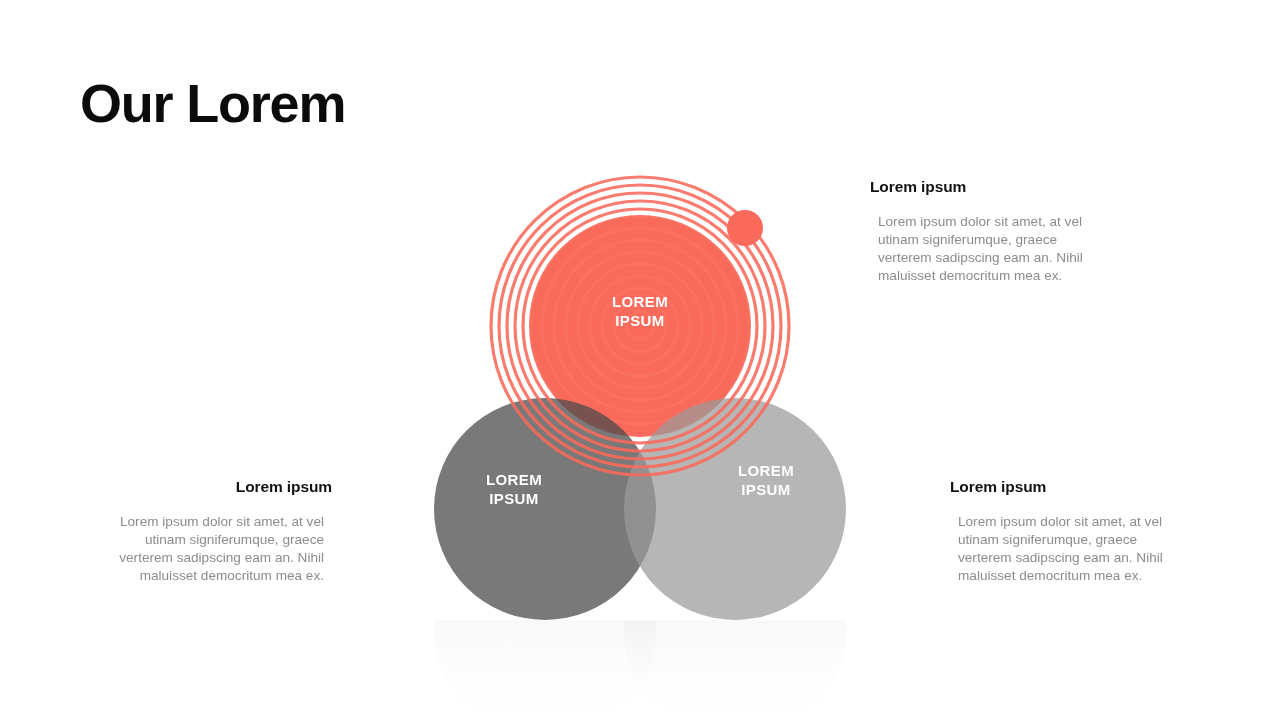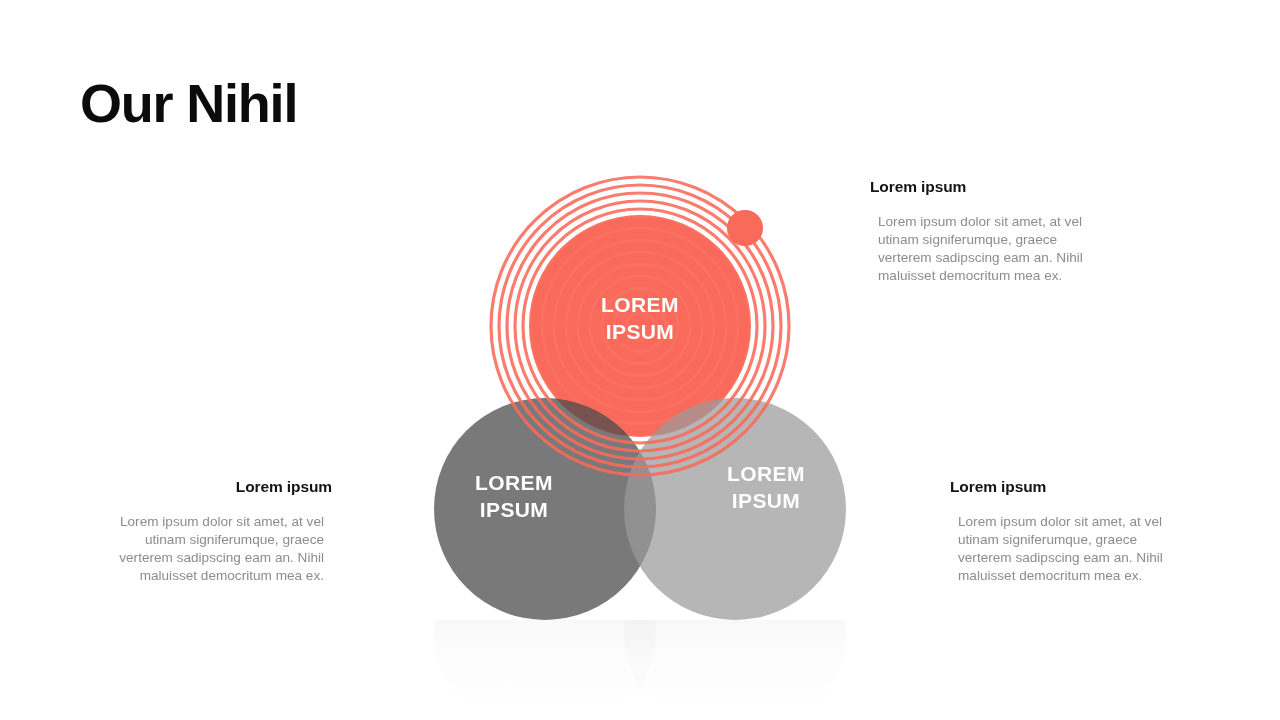--- a/index.html
+++ b/index.html
@@ -49,21 +49,21 @@
     top: 0;
     width: 480px;
     height: 520px;
     overflow: visible;
   }
 
   
   .venn-label {
     position: absolute;
     color: #ffffff;
-    font-size: 21px;
+    font-size: 15px;
     font-weight: 700;
     line-height: 1.28;
     letter-spacing: 0.4px;
     text-align: center;
     white-space: pre-line;
     pointer-events: none;
     text-shadow: 0 0 1px rgba(0,0,0,0.06);
   }
   .label-top    { left: 160px; top: 122px; width: 160px; }
   .label-left   { left:  34px; top: 300px; width: 160px; }
@@ -90,21 +90,21 @@
 
   .tb-top-right { left: 870px; top: 178px;  width: 234px; text-align: left;  }
   .tb-bot-left  { left: 98px;  top: 478px;  width: 234px; text-align: right; }
   .tb-bot-right { left: 950px; top: 478px;  width: 234px; text-align: left;  }
 </style>
 </head>
 <body>
 
 <div class="slide">
 
-  <div class="page-title">Our Nihil</div>
+  <div class="page-title">Our Lorem</div>
 
   <div class="venn-stage">
 
     <svg class="venn-svg" viewBox="0 0 480 520">
       <defs>
 
         <linearGradient id="reflGrad" x1="0" y1="0" x2="0" y2="1">
           <stop offset="0%" stop-color="#9a9a9a" stop-opacity="0.26"></stop>
           <stop offset="45%" stop-color="#bdbdbd" stop-opacity="0.10"></stop>
           <stop offset="100%" stop-color="#ffffff" stop-opacity="0"></stop>

